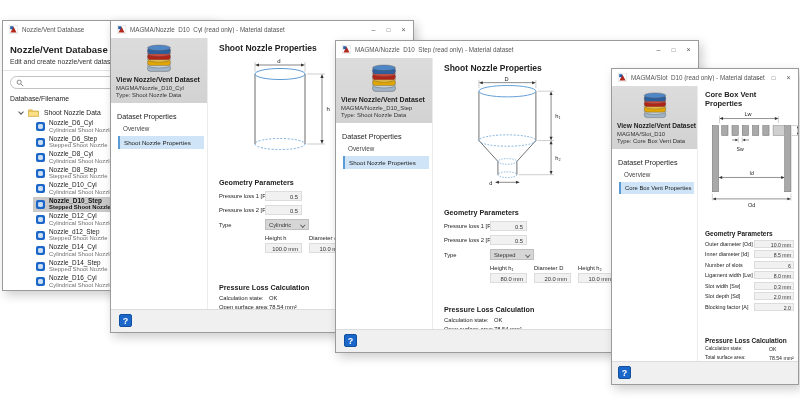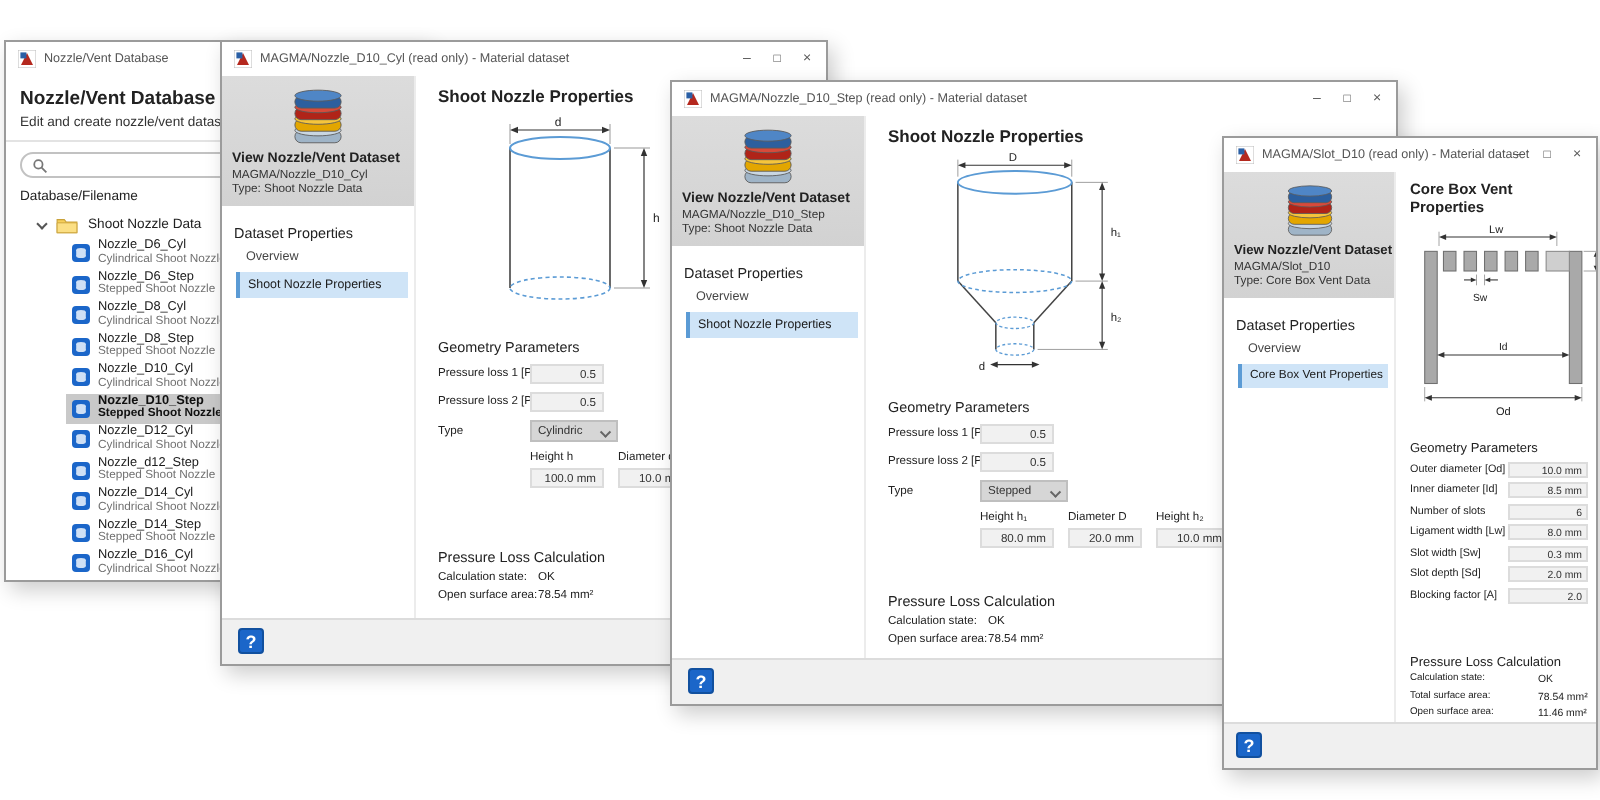--- a/index.html
+++ b/index.html
@@ -19,21 +19,21 @@
   .help{position:absolute;left:8px;top:4px;width:13px;height:13px;background:#1b66c9;border:1px solid #11509f;border-radius:2px;color:#fff;font-size:9px;font-weight:bold;display:flex;align-items:center;justify-content:center;cursor:pointer}
   .sidehead{background:linear-gradient(#dcdcdc,#d2d2d2);padding:4px 5px 5px;text-align:left}
   .dbico{display:block;margin:2px auto 3px}
   .dsname{font-size:7px;font-weight:bold;white-space:nowrap}
   .dspath,.dstype{font-size:5.9px;color:#333;margin-top:1.5px;white-space:nowrap}
   .navhead{font-size:7.2px;font-weight:normal;margin:9px 6px 4px}
   .navgrp{font-size:6.3px;color:#444;margin:0 0 4px 12px}
   .navsel{margin:2px 3px 0 7px;padding:3px 4px;background:#cfe4f7;border-left:2px solid #5b9bd5;font-size:6.2px;color:#1a1a1a;cursor:pointer;white-space:nowrap}
   .pghead{font-size:8.5px;font-weight:bold}
   .diag{margin:5px 0 0 6px}
-  .geoh{font-size:7.2px;font-weight:normal;margin-top:6px}
+  .geoh{font-size:7.2px;font-weight:bold;margin-top:16px}
   .prow{display:flex;align-items:center;margin-top:4px}
   .plbl{width:46px;font-size:5.8px;color:#222;white-space:nowrap}
   .pfld{width:37px;height:10px;background:#f1f1f1;border:1px solid #dcdcdc;font-size:5.8px;color:#333;text-align:right;padding:1.5px 3px 0;white-space:nowrap}
   .combo{width:44px;height:11px;background:#d6d6d6;border:1px solid #bfbfbf;font-size:5.8px;color:#333;padding:2px 3px 0;position:relative;cursor:default}
   .chev{position:absolute;right:4px;top:3px;width:3.5px;height:3.5px;border-right:1px solid #666;border-bottom:1px solid #666;transform:rotate(45deg)}
   .dimcols{display:flex;gap:7px;margin:5px 0 0 46px}
   .dimh{font-size:5.8px;margin-bottom:2px;white-space:nowrap}
   .calc{margin-top:30px}
   .crow{display:flex;margin-top:3px}
   .clbl{width:50px;font-size:5.8px;white-space:nowrap}

